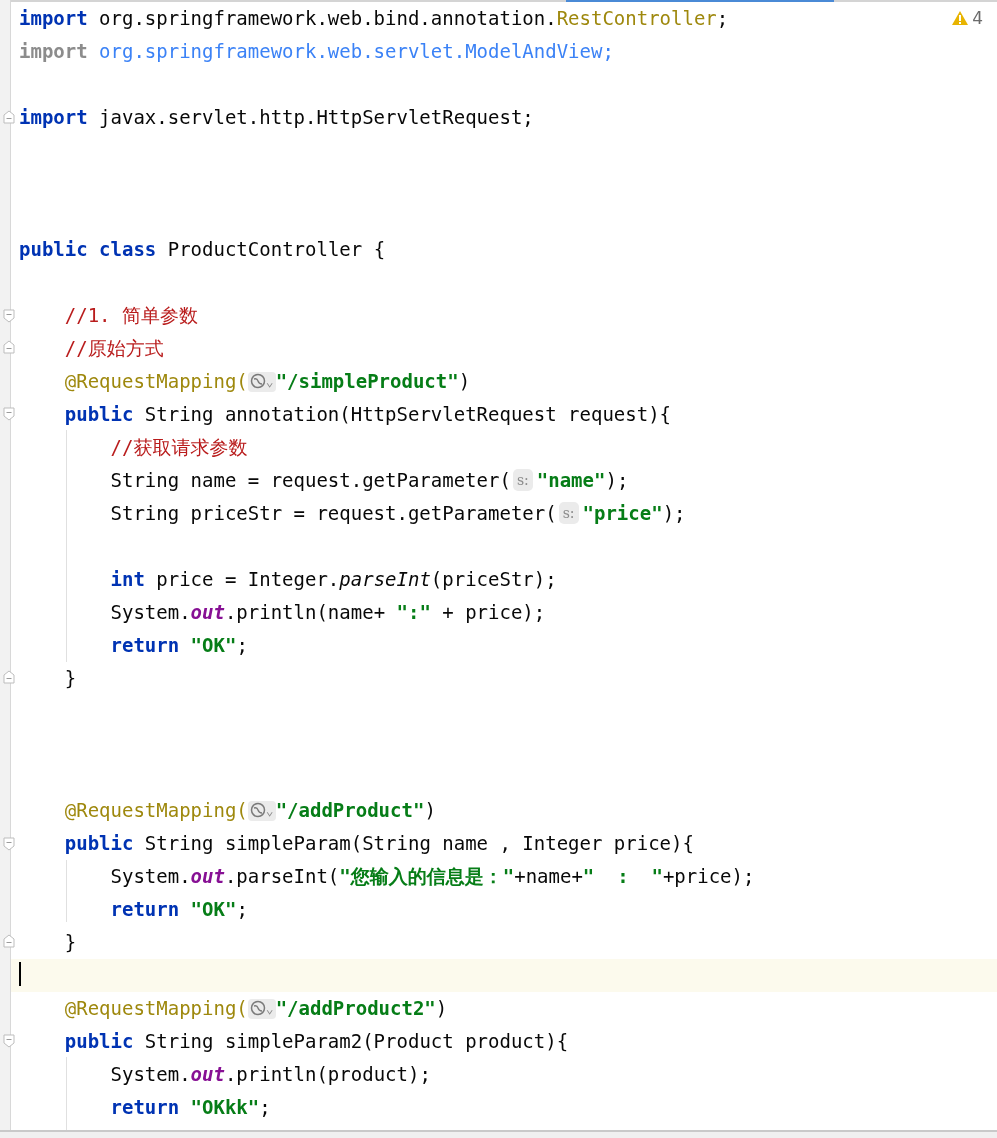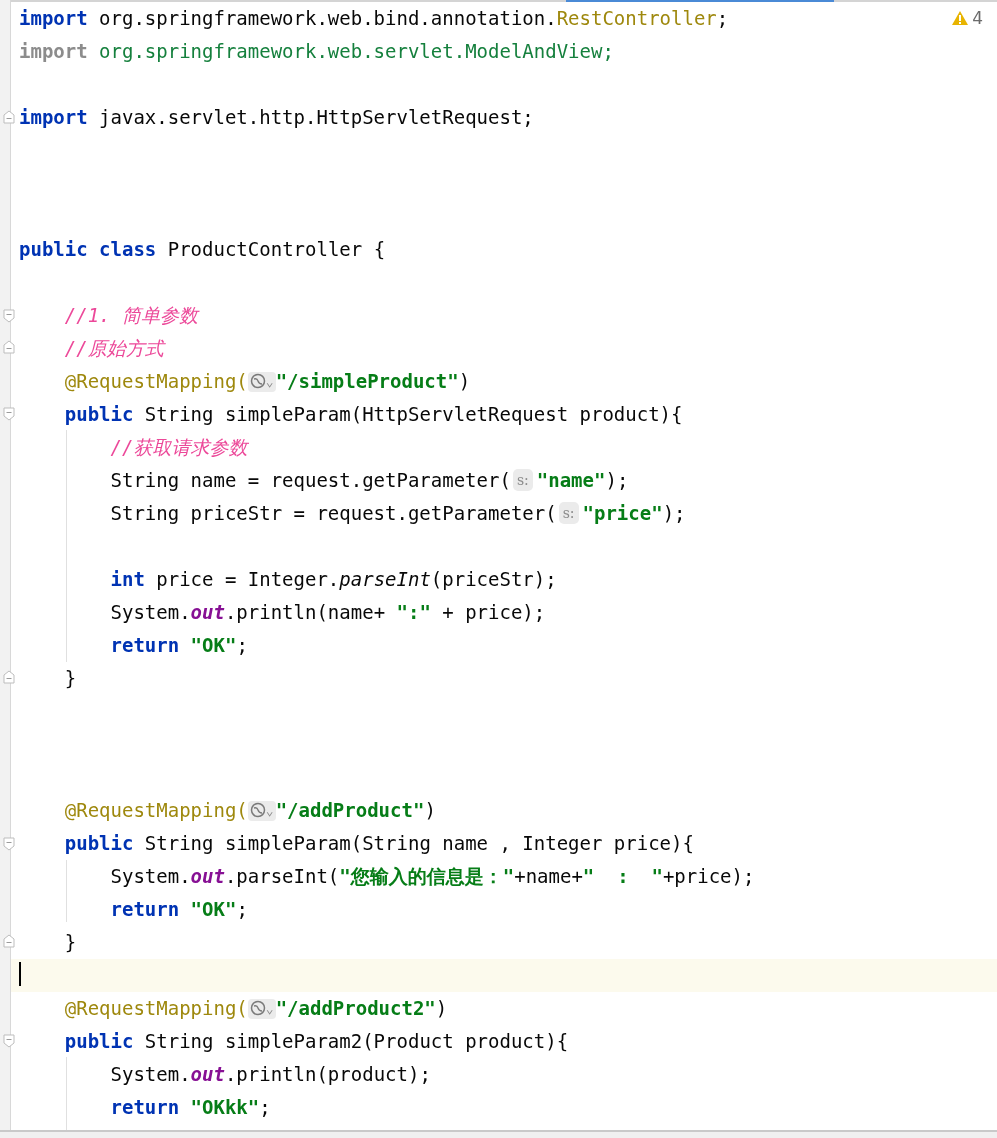--- a/index.html
+++ b/index.html
@@ -55,25 +55,25 @@
     .line .code {
       position: absolute;
       left: 8px;
       top: 0;
     }
     .line.current {
       background: #fcfaed;
     }
     .kw { color: #0033b3; font-weight: bold; }
     .kw.dim { color: #8c8c8c; font-weight: bold; }
-    .dim { color: #15803d; }
+    .dim { color: #3b82f6; }
     .ann { color: #9e880d; }
     .str { color: #067d17; font-weight: bold; }
     .url { color: #067d17; font-weight: bold; text-decoration-color: #555; text-underline-offset: 3px; }
-    .cmt { color: #ec4899; font-style: italic; }
+    .cmt { color: #b91c1c; }
     .static { color: #871094; font-style: italic; font-weight: bold; }
     .italic { font-style: italic; }
     .hint {
       display: inline-block;
       background: #ebebeb;
       color: #8c8c8c;
       border-radius: 5px;
       font-size: 14px;
       line-height: 22px;
       height: 22px;
@@ -201,21 +201,21 @@
 
   <div class="line" style="top:299px"><span class="code">    <span class="cmt">//1. 简单参数</span></span></div>
 
   <div class="line" style="top:332px"><span class="code">    <span class="cmt">//原始方式</span></span></div>
 
   <div class="line" style="top:365px"><span class="code">    <span class="ann">@RequestMapping(</span><span class="globe-hint"><svg width="16" height="16" viewBox="0 0 16 16">
             <circle cx="8" cy="8" r="6.5" fill="none" stroke="#7a7a7a" stroke-width="1.5"></circle>
             <path d="M4 6 Q7 5 8 8 Q9 11 12 11" fill="none" stroke="#7a7a7a" stroke-width="1.4"></path>
           </svg>⌄</span><span class="str">"</span><span class="url">/simpleProduct</span><span class="str">"</span><span>)</span></span></div>
 
-  <div class="line" style="top:398px"><span class="code">    <span class="kw">public</span><span> String simpleParam(HttpServletRequest product){</span></span></div>
+  <div class="line" style="top:398px"><span class="code">    <span class="kw">public</span><span> String annotation(HttpServletRequest request){</span></span></div>
 
   <div class="line" style="top:431px"><span class="code">        <span class="cmt">//获取请求参数</span></span></div>
 
   <div class="line" style="top:464px"><span class="code">        <span>String name = request.getParameter(</span><span class="hint">s:</span><span class="str">"name"</span><span>);</span></span></div>
 
   <div class="line" style="top:497px"><span class="code">        <span>String priceStr = request.getParameter(</span><span class="hint">s:</span><span class="str">"price"</span><span>);</span></span></div>
 
   <div class="line" style="top:563px"><span class="code">        <span class="kw">int</span><span> price = Integer.</span><span class="italic">parseInt</span><span>(priceStr);</span></span></div>
 
   <div class="line" style="top:596px"><span class="code">        <span>System.</span><span class="static">out</span><span>.println(name+ </span><span class="str">":"</span><span> + price);</span></span></div>

